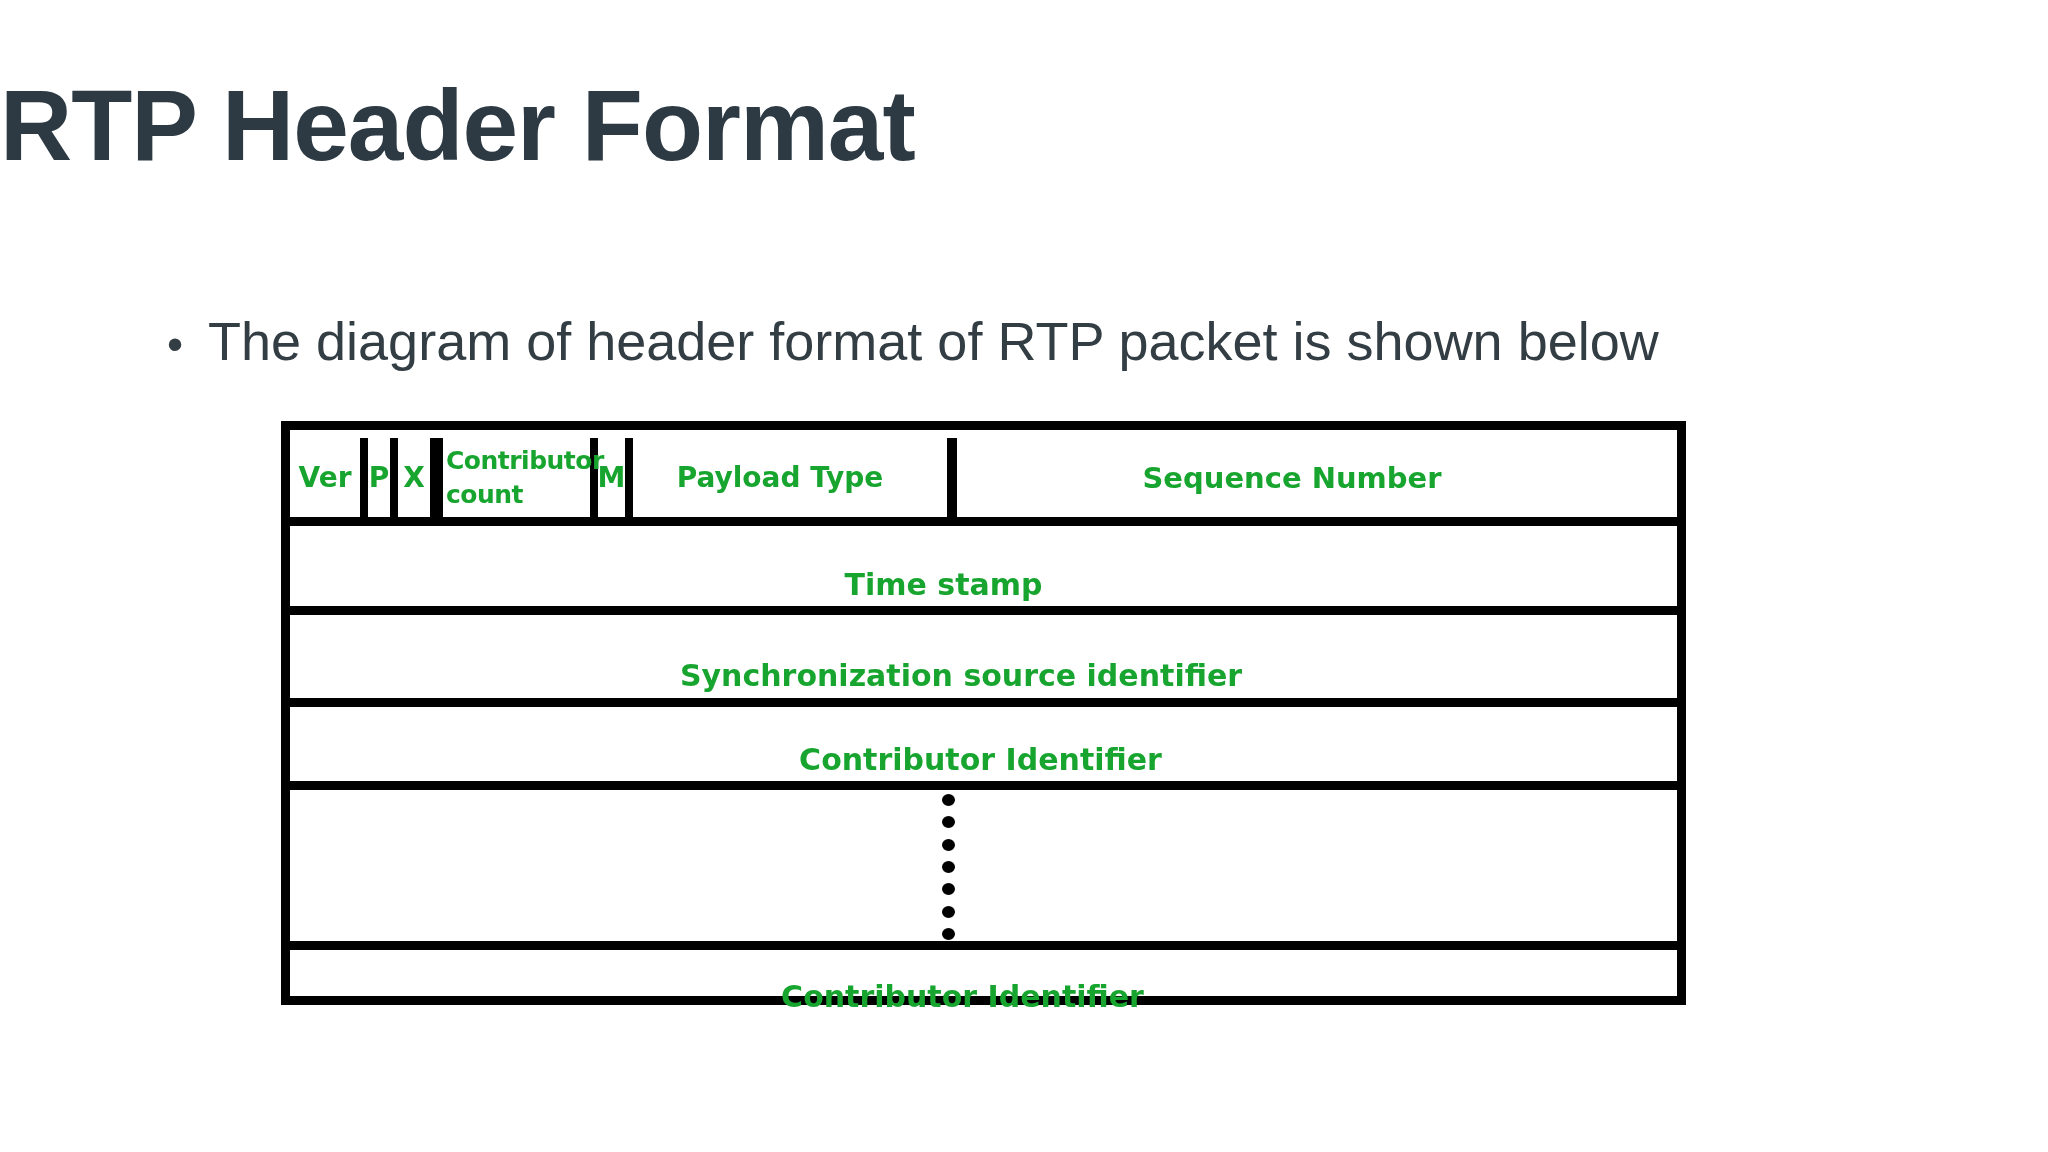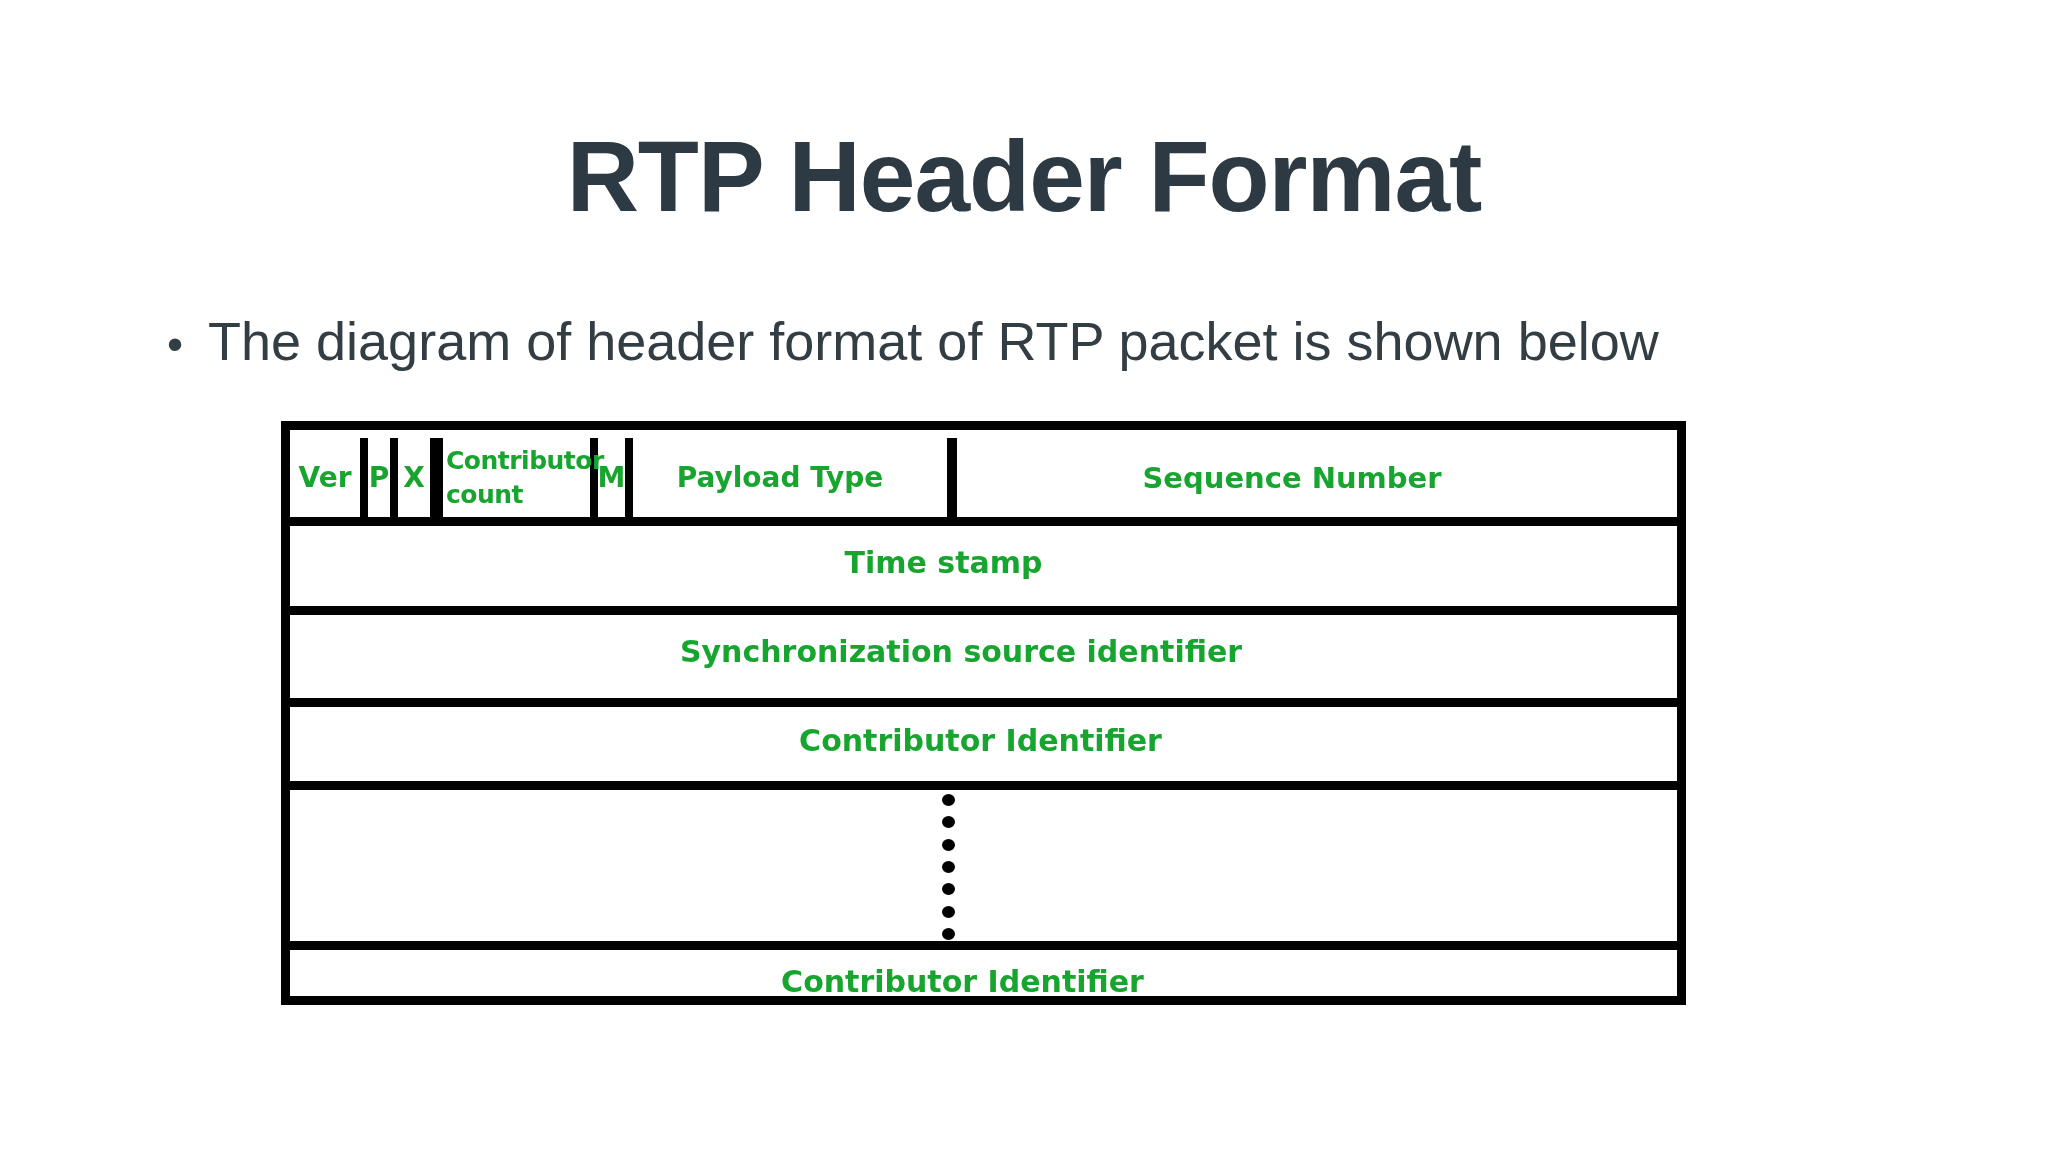--- a/index.html
+++ b/index.html
@@ -3,22 +3,22 @@
 <meta charset="utf-8">
 <style>
   html,body{margin:0;padding:0;}
   body{
     width:2048px;height:1152px;position:relative;overflow:hidden;
     background:#ffffff;
     font-family:"Liberation Sans",sans-serif;
   }
   
   .title{
-    margin:116px 0 0 0;
-    text-align:center;
+    margin:65px 0 0 0;
+    text-align:left;
     font-size:100px;
     font-weight:bold;
     letter-spacing:-1px;
     color:#2d3a43;
     line-height:1.2;
   }
   
   .bullet-line{
     position:absolute;
     left:142px;top:308px;
@@ -43,21 +43,21 @@
     display:flex;
     flex-direction:column;
     font-family:"DejaVu Sans",sans-serif;
     font-weight:bold;
     color:#18a52f;
   }
   .row{
     box-sizing:border-box;
     flex:none;
     display:flex;
-    align-items:center;
+    align-items:flex-end;
     justify-content:center;
     position:relative;
   }
   .row + .row{border-top:9px solid #000;}
   .r1{height:79px;}
   .r2{height:89px;}
   .r3{height:92px;}
   .r4{height:83px;}
   .r5{height:160px;}
   .r6{height:75px;}

